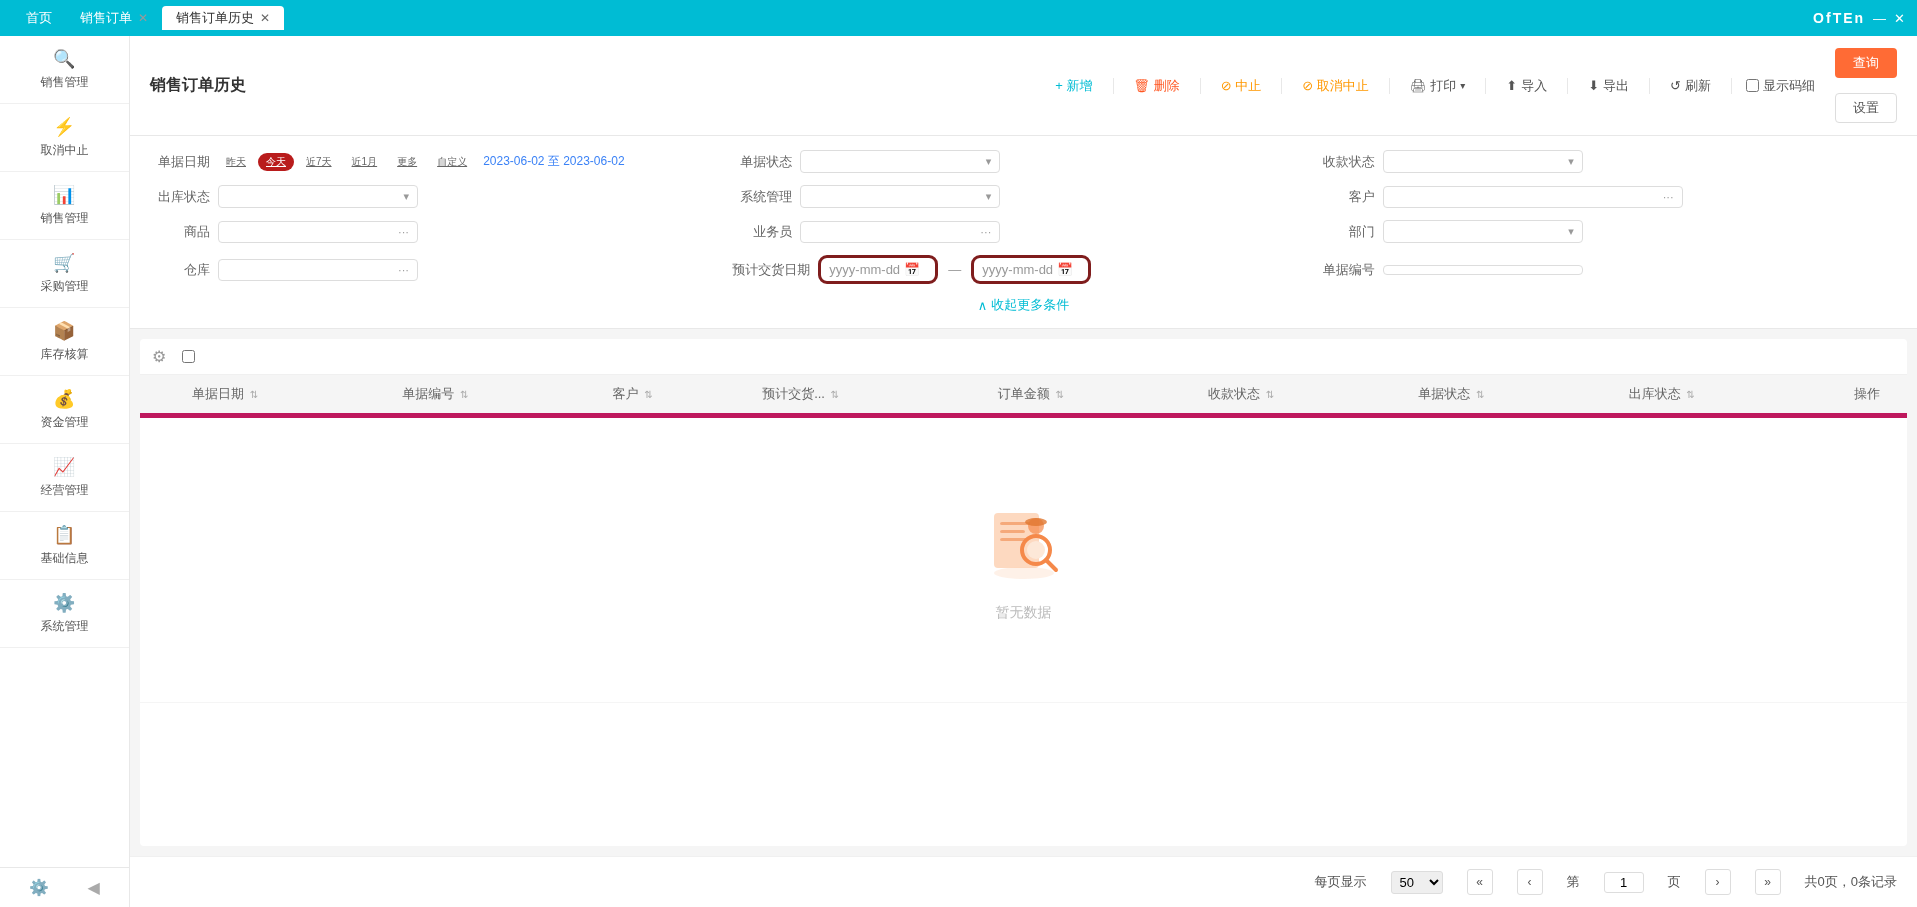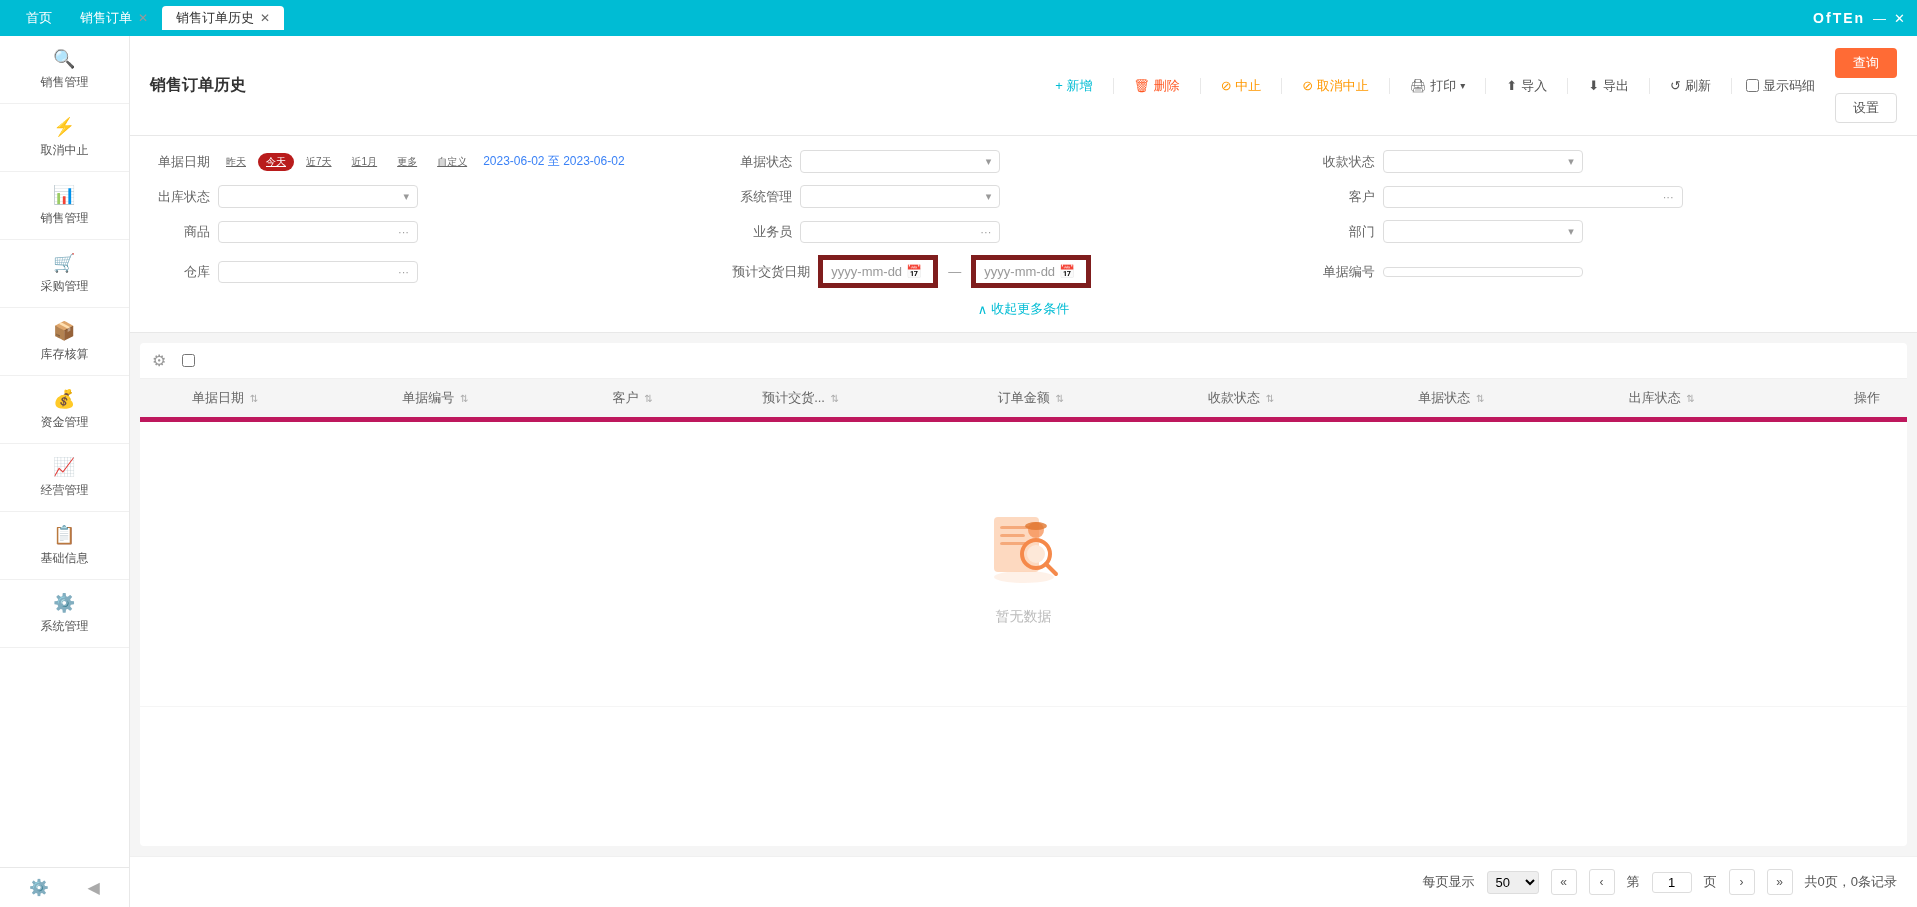--- a/index.html
+++ b/index.html
@@ -44,21 +44,21 @@
     .filter-row:last-child { margin-bottom: 0; }
     .filter-item { display: flex; align-items: center; gap: 8px; flex: 1; }
     .filter-label { color: #666; font-size: 13px; min-width: 60px; text-align: right; white-space: nowrap; }
     .filter-control { flex: 1; display: flex; align-items: center; gap: 4px; }
     .date-tabs { display: flex; gap: 4px; align-items: center; }
     .date-tab { padding: 2px 8px; border-radius: 10px; font-size: 10px; cursor: pointer; color: #666; text-decoration: underline; }
     .date-tab.active { background: #b91c1c; color: #fff; border-radius: 10px; }
     .date-range { font-size: 12px; color: #3b82f6; margin-left: 4px; }
     .select-control { border: 1px solid #ddd; border-radius: 4px; padding: 4px 8px; font-size: 13px; color: #333; background: #fff; display: flex; align-items: center; justify-content: space-between; cursor: pointer; min-width: 200px; }
     .select-control .arrow { color: #999; font-size: 11px; }
-    .date-input { border: 5px solid #7f1d1d; border-radius: 0; padding: 4px 8px; font-size: 13px; color: #999; background: #fff; display: flex; align-items: center; gap: 4px; min-width: 120px; }
+    .date-input { border: 3px solid #7f1d1d; border-radius: 9px; padding: 4px 8px; font-size: 13px; color: #999; background: #fff; display: flex; align-items: center; gap: 4px; min-width: 120px; }
     .date-sep { color: #999; padding: 0 6px; }
     .collapse-row { display: flex; justify-content: center; align-items: center; gap: 4px; color: #00bcd4; font-size: 13px; cursor: pointer; margin-top: 4px; }
 
     
     .table-area { flex: 1; background: #fff; margin: 10px; border-radius: 4px; overflow: hidden; }
     .table-toolbar { padding: 8px 12px; display: flex; align-items: center; border-bottom: 1px solid #f0f0f0; }
     .settings-icon { color: #999; cursor: pointer; font-size: 16px; }
     table { width: 100%; border-collapse: collapse; }
     thead tr { background: #f5f5f5; }
     th { padding: 10px 12px; text-align: left; font-size: 13px; color: #666; font-weight: normal; border-bottom: 5px solid #be185d; white-space: nowrap; }
@@ -66,21 +66,21 @@
     td { padding: 10px 12px; border-bottom: 1px solid #f5f5f5; font-size: 13px; }
     .checkbox-col { width: 40px; text-align: center; }
     .op-col { width: 80px; text-align: center; }
 
     
     .empty-state { display: flex; flex-direction: column; align-items: center; justify-content: center; padding: 80px 0; }
     .empty-icon { width: 100px; height: 90px; display: flex; align-items: center; justify-content: center; }
     .empty-text { color: #bbb; font-size: 14px; margin-top: 16px; }
 
     
-    .pagination { display: flex; align-items: center; justify-content: flex-end; padding: 12px 20px; background: #fff; border-top: 1px solid #f0f0f0; gap: 12px; font-size: 13px; color: #555; }
+    .pagination { display: flex; align-items: center; justify-content: flex-end; padding: 12px 20px; background: #fff; border-top: 1px solid #f0f0f0; gap: 24px; font-size: 13px; color: #555; }
     .page-select { border: 1px solid #ddd; border-radius: 3px; padding: 2px 4px; font-size: 13px; }
     .page-btn { width: 26px; height: 26px; border: 1px solid #ddd; background: #fff; border-radius: 3px; cursor: pointer; display: flex; align-items: center; justify-content: center; font-size: 12px; color: #555; }
     .page-input { border: 1px solid #ddd; border-radius: 3px; padding: 2px 6px; width: 40px; text-align: center; font-size: 13px; }
 
     .divider { width: 1px; height: 16px; background: #e8e8e8; margin: 0 2px; }
   </style>
 </head>
 <body>
 
 <div class="top-bar">

